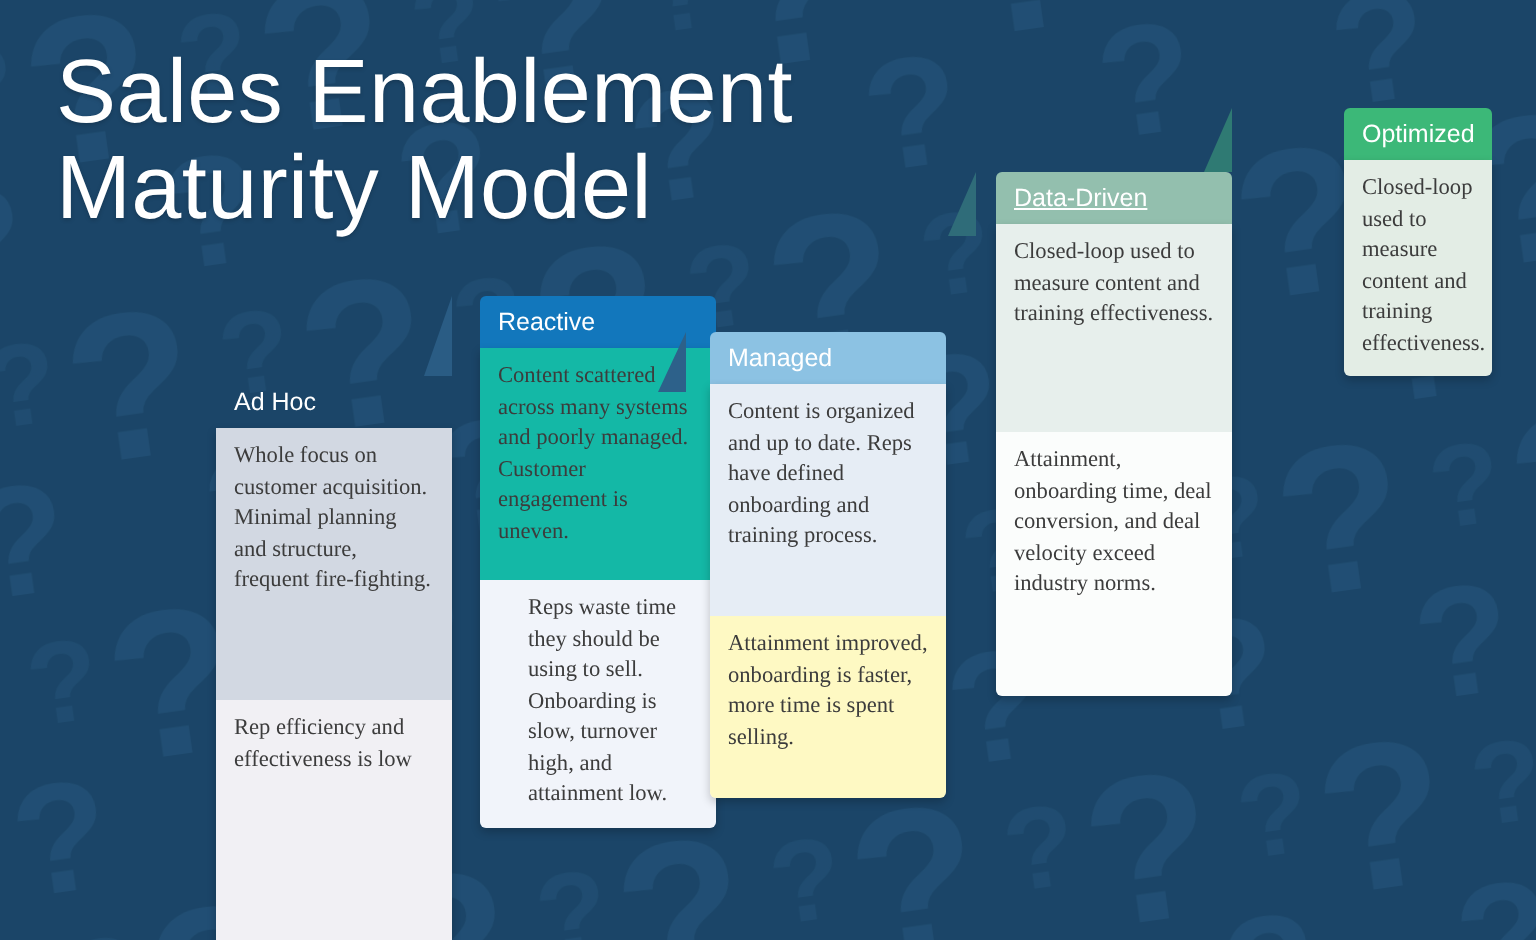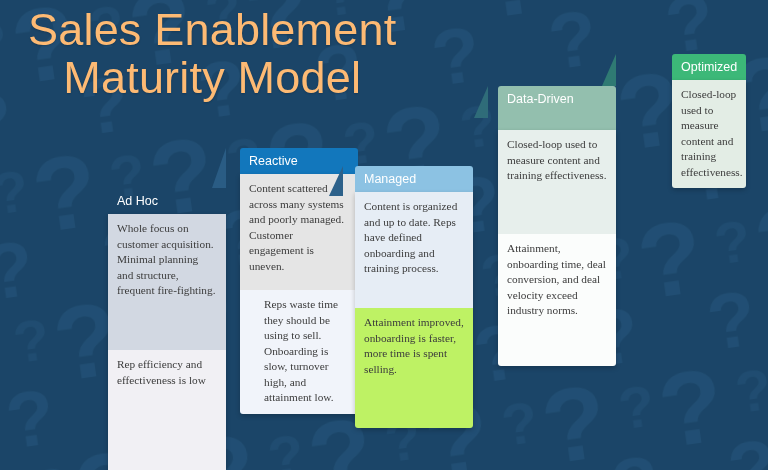--- a/index.html
+++ b/index.html
@@ -14,29 +14,28 @@
   #bg-watermark {
     position:absolute; inset:0;
     background: #1b4568;
     overflow:hidden;
   }
   #bg-watermark svg { position:absolute; inset:0; width:768px; height:470px; }
 
   
   #title {
     position:absolute;
-    left:28px; top:6px;
-    color:#fdba74;
+    left:28px; top:22px;
+    color:#ffffff;
     font-size:45px;
     line-height:1.07;
     font-weight:300;
     letter-spacing:0.2px;
     white-space:pre-line;
     text-shadow:0 1px 2px rgba(0,0,0,.18);
-    text-align:center;
   }
 
   
   .stage {
     position:absolute;
     width:118px;
   }
   .ribbon {
     position:absolute;
     width:0; height:0;
@@ -96,35 +95,35 @@
       <div class="stage-header plain" style="background: transparent; height: 26px; line-height: 26px;">Ad Hoc</div>
       <div class="card-body">
         <div class="panel top" style="background: rgb(210, 216, 226); height: 136px;">Whole focus on customer acquisition. Minimal planning and structure, frequent fire-fighting.</div>
         <div class="panel bottom" style="background: rgb(241, 240, 244); height: 130px;">Rep efficiency and effectiveness is low</div>
       </div>
     </div>
     <div class="stage" style="left: 240px; top: 148px;">
       <div class="ribbon" style="left: -28px; top: 0px; border-top: 40px solid transparent; border-right: 14px solid rgb(42, 92, 132);"></div>
       <div class="stage-header" style="background: rgb(18, 119, 188); height: 26px; line-height: 26px;">Reactive</div>
       <div class="card-body">
-        <div class="panel top" style="background: #e5e5e5; height: 116px;">Content scattered across many systems and poorly managed. Customer engagement is uneven.</div>
+        <div class="panel top" style="background: #14b8a6; height: 116px;">Content scattered across many systems and poorly managed. Customer engagement is uneven.</div>
         <div class="panel bottom" style="background: rgb(241, 244, 250); height: 124px; padding-left: 24px;">Reps waste time they should be using to sell. Onboarding is slow, turnover high, and attainment low.</div>
       </div>
     </div>
     <div class="stage" style="left: 355px; top: 118px; margin-top: 48px;">
       <div class="ribbon" style="left: -26px; top: 0px; border-top: 30px solid transparent; border-right: 14px solid rgb(45, 97, 138);"></div>
       <div class="stage-header" style="background: rgb(140, 194, 227); height: 26px; line-height: 26px;">Managed</div>
       <div class="card-body">
         <div class="panel top" style="background: rgb(230, 237, 245); height: 116px;">Content is organized and up to date. Reps have defined onboarding and training process.</div>
-        <div class="panel bottom" style="background: #bef264; height: 120px;">Attainment improved, onboarding is faster, more time is spent selling.</div>
+        <div class="panel bottom" style="background: #fef9c3; height: 91px;">Attainment improved, onboarding is faster, more time is spent selling.</div>
       </div>
     </div>
     <div class="stage" style="left: 498px; top: 86px;">
       <div class="ribbon" style="left: -24px; top: 0px; border-top: 32px solid transparent; border-right: 14px solid rgb(47, 108, 121);"></div>
-      <div class="stage-header" style="background: rgb(147, 191, 174); height: 44px; line-height: 26px;">Data-Driven</div>
+      <div class="stage-header" style="background: rgb(147, 191, 174); height: 26px; line-height: 26px; text-decoration: underline;">Data-Driven</div>
       <div class="card-body">
         <div class="panel top" style="background: rgb(231, 239, 236); height: 104px;">Closed-loop used to measure content and training effectiveness.</div>
         <div class="panel bottom" style="background: rgb(251, 253, 252); height: 132px;">Attainment, onboarding time, deal conversion, and deal velocity exceed industry norms.</div>
       </div>
     </div>
     <div class="stage" style="left: 628px; top: 54px; padding-left: 44px;">
       <div class="ribbon" style="left: -26px; top: 0px; border-top: 32px solid transparent; border-right: 14px solid rgb(47, 122, 115);"></div>
       <div class="stage-header" style="background: rgb(60, 184, 120); height: 26px; line-height: 26px;">Optimized</div>
       <div class="card-body">
         <div class="panel top" style="background: rgb(227, 237, 229); height: 108px;">Closed-loop used to measure content and training effectiveness.</div>

